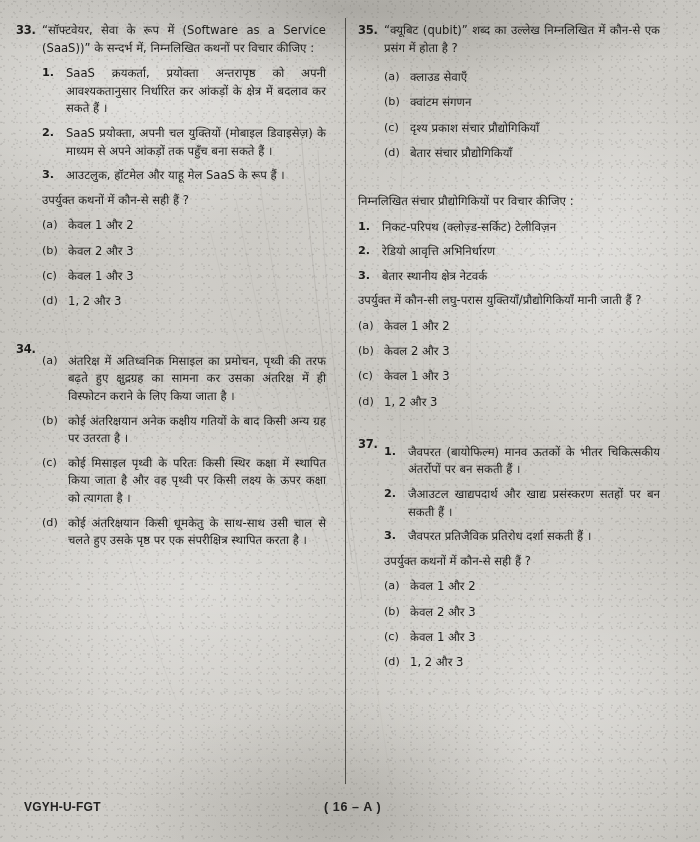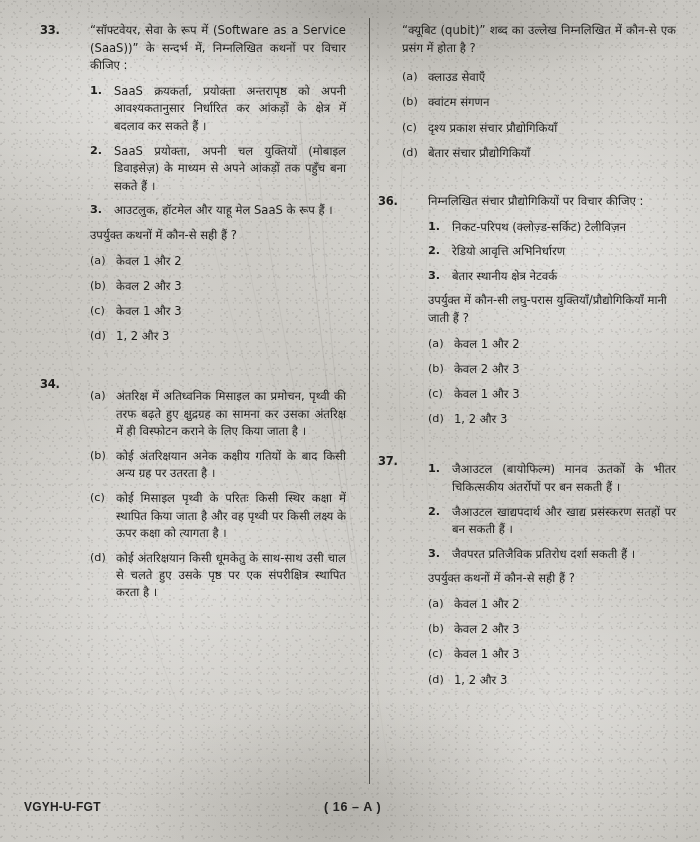--- a/index.html
+++ b/index.html
@@ -56,21 +56,21 @@
     pointer-events: none;
   }
 
   
   .creases { position: absolute; inset: 0; pointer-events: none; opacity: 0.5; }
 
   
   .sheet {
     position: absolute;
     inset: 0;
-    padding: 22px 24px 0 40px;
+    padding: 22px 24px 0 16px;
     box-sizing: border-box;
   }
 
   .columns {
     position: relative;
     display: flex;
     align-items: flex-start;
     height: 762px;
   }
   .col {
@@ -97,21 +97,21 @@
   }
   .q-num {
     width: 26px;
     flex: 0 0 26px;
     font-weight: bold;
     font-size: 11.5px;
     color: #1d1c1a;
     padding-top: 1px;
     letter-spacing: -0.2px;
   }
-  .q-body { flex: 1; margin-left: 24px; }
+  .q-body { flex: 1; }
 
   .q-text {
     font-size: 11.6px;
     line-height: 17.6px;
     color: #1c1b19;
     text-align: justify;
     text-justify: inter-word;
     margin: 0;
   }
 
@@ -296,20 +296,21 @@
               </div>
             </div>
           </div>
         </div>
 
       </div>
 
       <div class="col col-right">
 
         <div class="q">
+          <div class="q-num">35.</div>
           <div class="q-body">
             <p class="q-text">“क्यूबिट (qubit)” शब्द का उल्लेख निम्नलिखित में कौन-से एक प्रसंग में होता है ?</p>
             <div class="gap-md"></div>
             <div class="opts">
               <div class="opt">
                 <div class="opt-label">(a)</div>
                 <div class="opt-text">क्लाउड सेवाएँ</div>
               </div>
               <div class="opt">
                 <div class="opt-label">(b)</div>
@@ -323,21 +324,20 @@
                 <div class="opt-label">(d)</div>
                 <div class="opt-text">बेतार संचार प्रौद्योगिकियाँ</div>
               </div>
             </div>
           </div>
         </div>
 
         <div class="gap-lg"></div>
 
         <div class="q">
-          <div class="q-num">36.</div>
           <div class="q-body">
             <p class="q-text">निम्नलिखित संचार प्रौद्योगिकियों पर विचार कीजिए :</p>
             <div class="stmts">
               <div class="stmt">
                 <div class="stmt-num">1.</div>
                 <div class="stmt-text">निकट-परिपथ (क्लोज़्ड-सर्किट) टेलीविज़न</div>
               </div>
               <div class="stmt">
                 <div class="stmt-num">2.</div>
                 <div class="stmt-text">रेडियो आवृत्ति अभिनिर्धारण</div>
@@ -370,21 +370,21 @@
         </div>
 
         <div class="gap-md"></div>
 
         <div class="q">
           <div class="q-num">37.</div>
           <div class="q-body">
             <div class="stmts">
               <div class="stmt">
                 <div class="stmt-num">1.</div>
-                <div class="stmt-text">जैआउटल (बायोफिल्म) मानव ऊतकों के भीतर चिकित्सकीय अंतर्रोपों पर बन सकती हैं ।</div>
+                <div class="stmt-text">जैवपरत (बायोफिल्म) मानव ऊतकों के भीतर चिकित्सकीय अंतर्रोपों पर बन सकती हैं ।</div>
               </div>
               <div class="stmt">
                 <div class="stmt-num">2.</div>
                 <div class="stmt-text">जैआउटल खाद्यपदार्थ और खाद्य प्रसंस्करण सतहों पर बन सकती हैं ।</div>
               </div>
               <div class="stmt">
                 <div class="stmt-num">3.</div>
                 <div class="stmt-text">जैवपरत प्रतिजैविक प्रतिरोध दर्शा सकती हैं ।</div>
               </div>
             </div>

